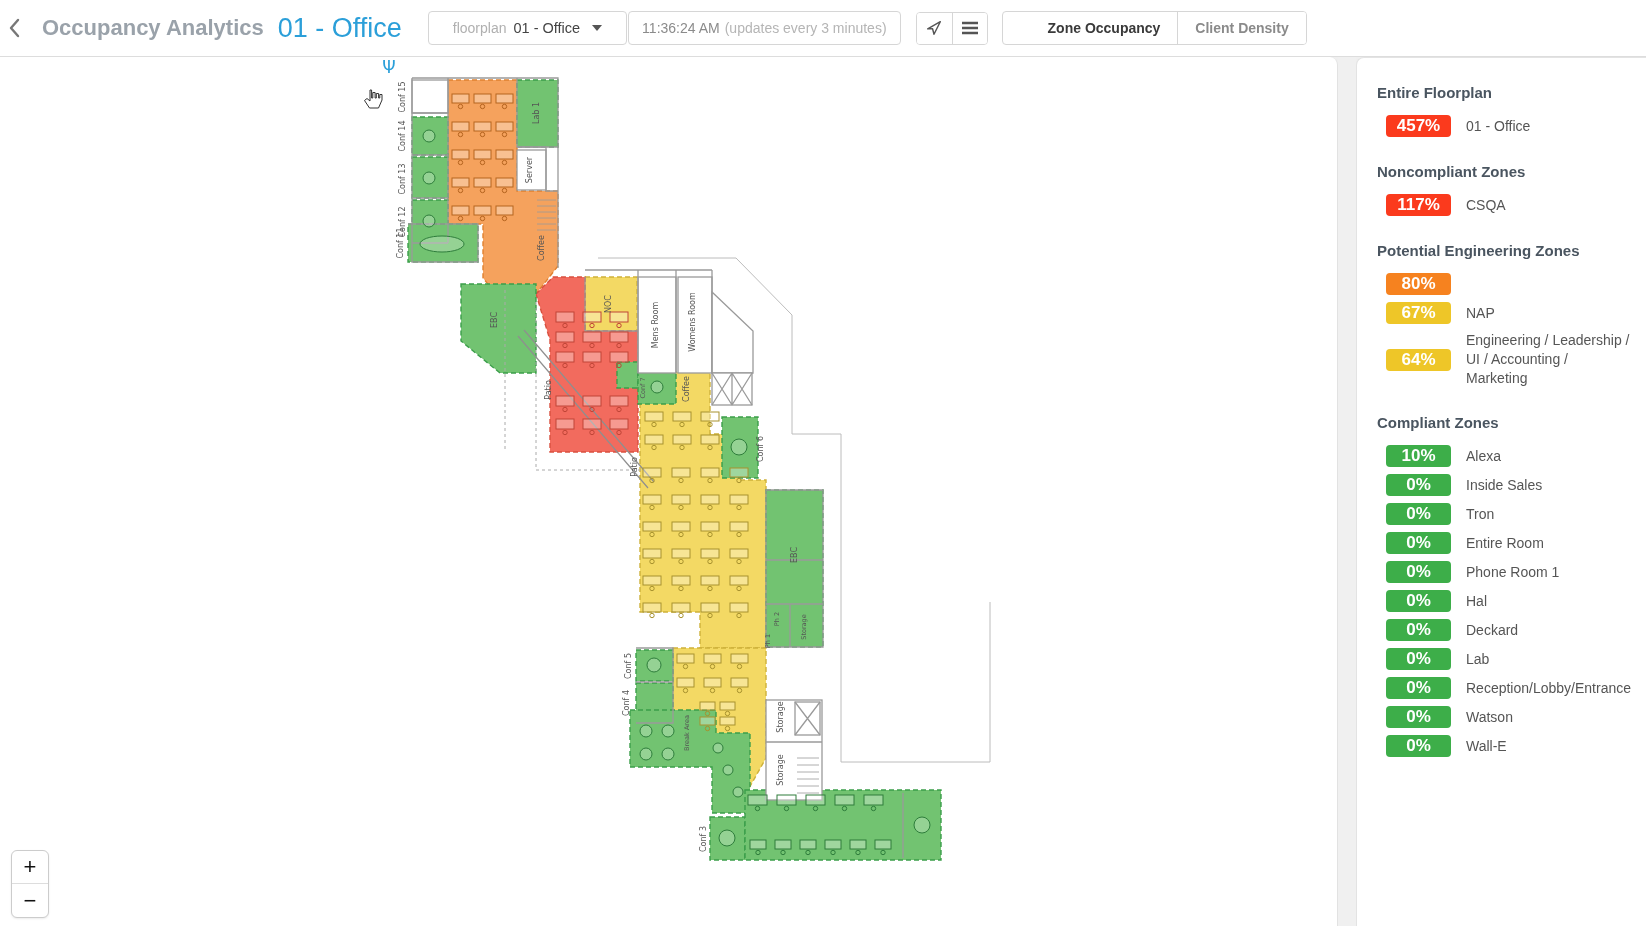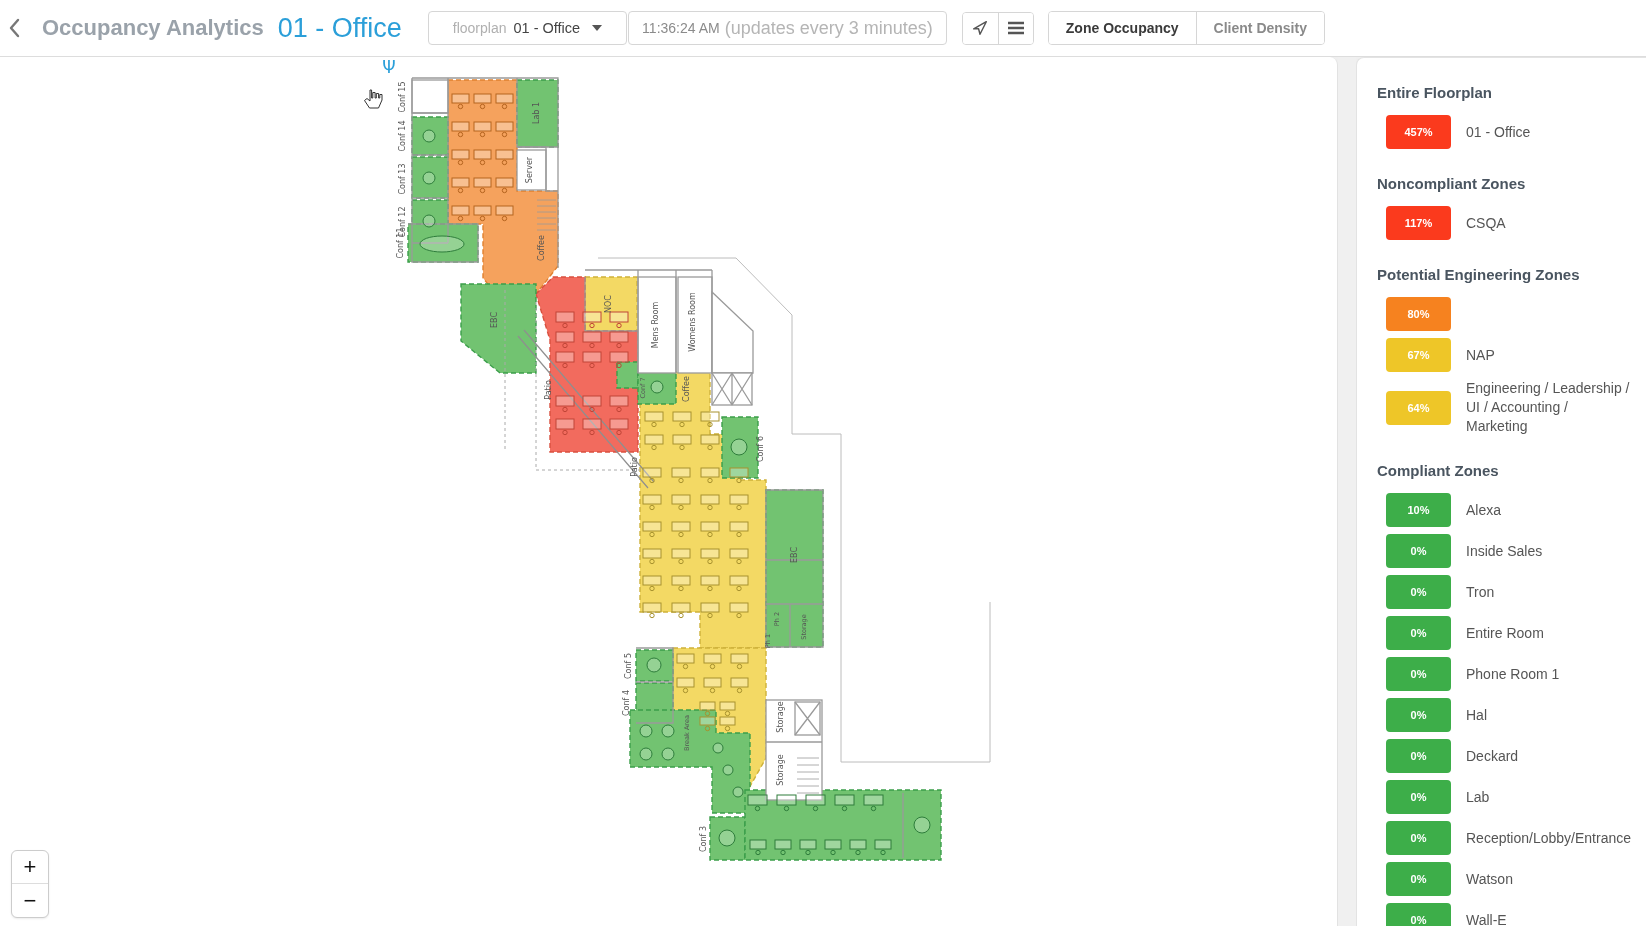--- a/index.html
+++ b/index.html
@@ -9,39 +9,39 @@
   .header { height:57px; background:#fff; border-bottom:1px solid #ddd; display:flex; align-items:center; position:relative; z-index:5; }
   .back { width:30px; text-align:center; margin-left:8px; color:#777; cursor:pointer; }
   .app-title { color:#9aa2aa; font-size:22px; font-weight:700; margin-left:4px; white-space:nowrap; }
   .page-title { color:#2b9fd9; font-size:27px; margin-left:14px; white-space:nowrap; }
   .fp-select { margin-left:26px; height:34px; border:1px solid #d6d6d6; border-radius:4px; background:#fff; display:flex; align-items:center; padding:0 24px; cursor:pointer; }
   .fp-select .lbl { color:#b0b0b0; font-size:14px; margin-right:7px; }
   .fp-select .val { color:#444; font-size:14.5px; }
   .caret { width:0; height:0; border-left:5px solid transparent; border-right:5px solid transparent; border-top:6px solid #555; margin-left:12px; }
   .time-box { margin-left:1px; height:34px; border:1px solid #d6d6d6; border-radius:4px; display:flex; align-items:center; padding:6px 13px; }
   .time-box .t { color:#8b8b8b; font-size:14px; }
-  .time-box .n { color:#b5b5b5; font-size:18px; margin-left:5px; }
+  .time-box .n { color:#b5b5b5; font-size:14px; margin-left:5px; }
   .icon-group { margin-left:15px; height:33px; border:1px solid #d6d6d6; border-radius:4px; display:flex; overflow:hidden; }
   .icon-btn { width:35px; display:flex; align-items:center; justify-content:center; background:#fff; cursor:pointer; }
   .icon-btn + .icon-btn { border-left:1px solid #d6d6d6; }
-  .view-group { margin-left:14px; height:34px; border:1px solid #d6d6d6; border-radius:4px; display:flex; overflow:hidden; }
+  .view-group { margin-left:14px; height:34px; border:1px solid #d6d6d6; border-radius:4px; display:flex; overflow:hidden;padding-left:28px; }
   .view-btn { padding:0 17px; display:flex; align-items:center; background:#fff; font-size:14px; color:#8a8a8a; cursor:pointer; white-space:nowrap;font-weight:bold; }
   .view-btn.active { font-weight:bold; color:#3a3a3a; }
   .view-btn + .view-btn { border-left:1px solid #d6d6d6; }
 
   
   .content { display:flex; height:869px; background:#efefef; }
   .map-card { width:1338px; background:#fff; position:relative; border-right:1px solid #e2e2e2; border-top-right-radius:8px; }
   .scrolltrack { width:18px; background:#f0f0f0; }
   .sidebar { width:290px; background:#fff; border:1px solid #e3e3e3; border-right:none; border-bottom:none; border-top-left-radius:8px; padding:26px 14px 26px 20px; overflow:hidden; }
 
   .sb-heading { color:#4a5560; font-size:15px; font-weight:bold; margin-bottom:14px; }
   .sb-section { margin-bottom:26px; }
   .sb-item { display:flex; align-items:center; margin-bottom:7px; margin-left:9px; }
-  .badge { width:65px; height:34px; border-radius:4px; color:#fff; font-size:11px; font-weight:bold; display:flex; align-items:center; justify-content:center; flex:none; }
+  .badge { width:65px; height:22px; border-radius:4px; color:#fff; font-size:17px; font-weight:bold; display:flex; align-items:center; justify-content:center; flex:none; }
   .sb-label { color:#555; font-size:14px; margin-left:15px; line-height:19px; }
 
   
   .zoomctl { position:absolute; left:11px; bottom:8px; width:38px; background:#fff; border:1px solid #ccc; border-radius:6px; box-shadow:0 1px 2px rgba(0,0,0,.08); overflow:hidden; }
   .zoomctl div { height:33px; display:flex; align-items:center; justify-content:center; font-size:22px; color:#111; cursor:pointer; }
   .zoomctl div:first-child { border-bottom:1px solid #ddd; }
 
   
   svg { display:block; }
   .z { stroke-width:1.4; stroke-dasharray:5 3; }

